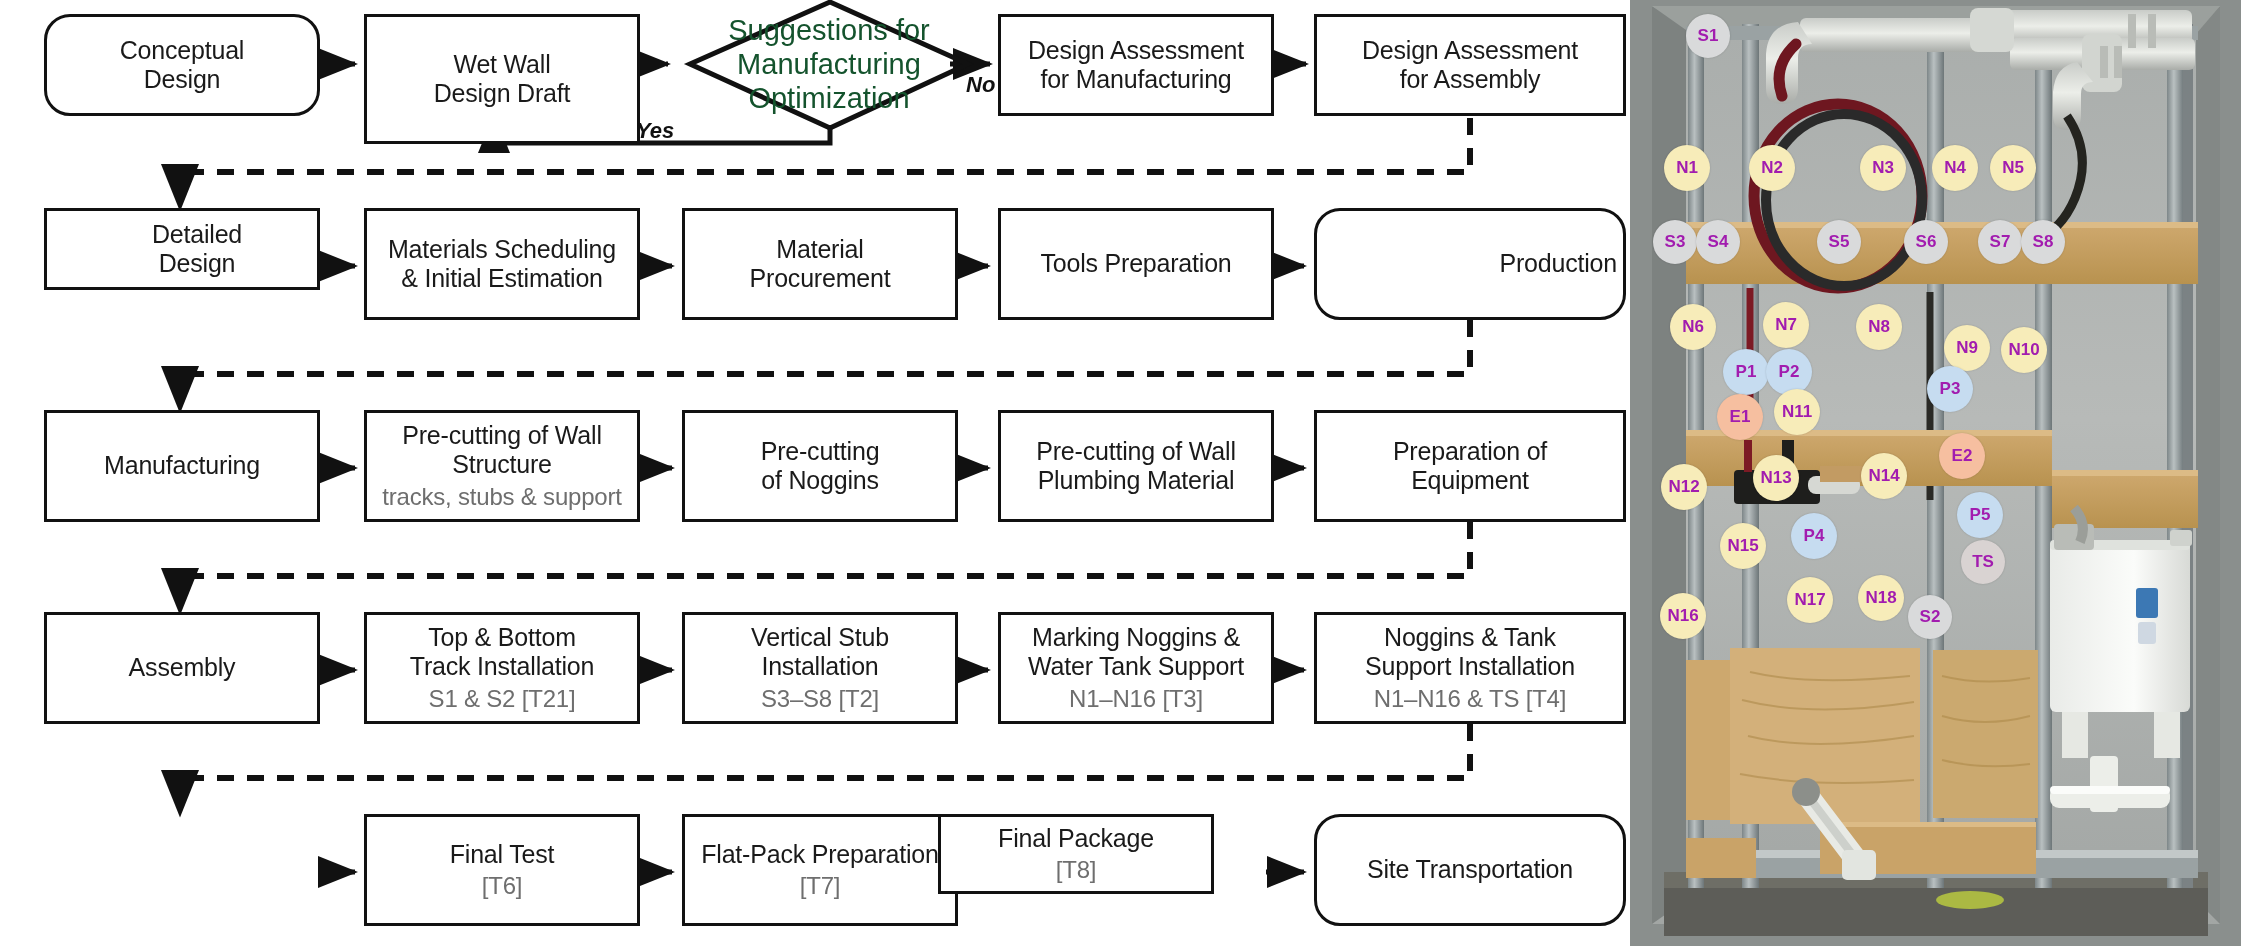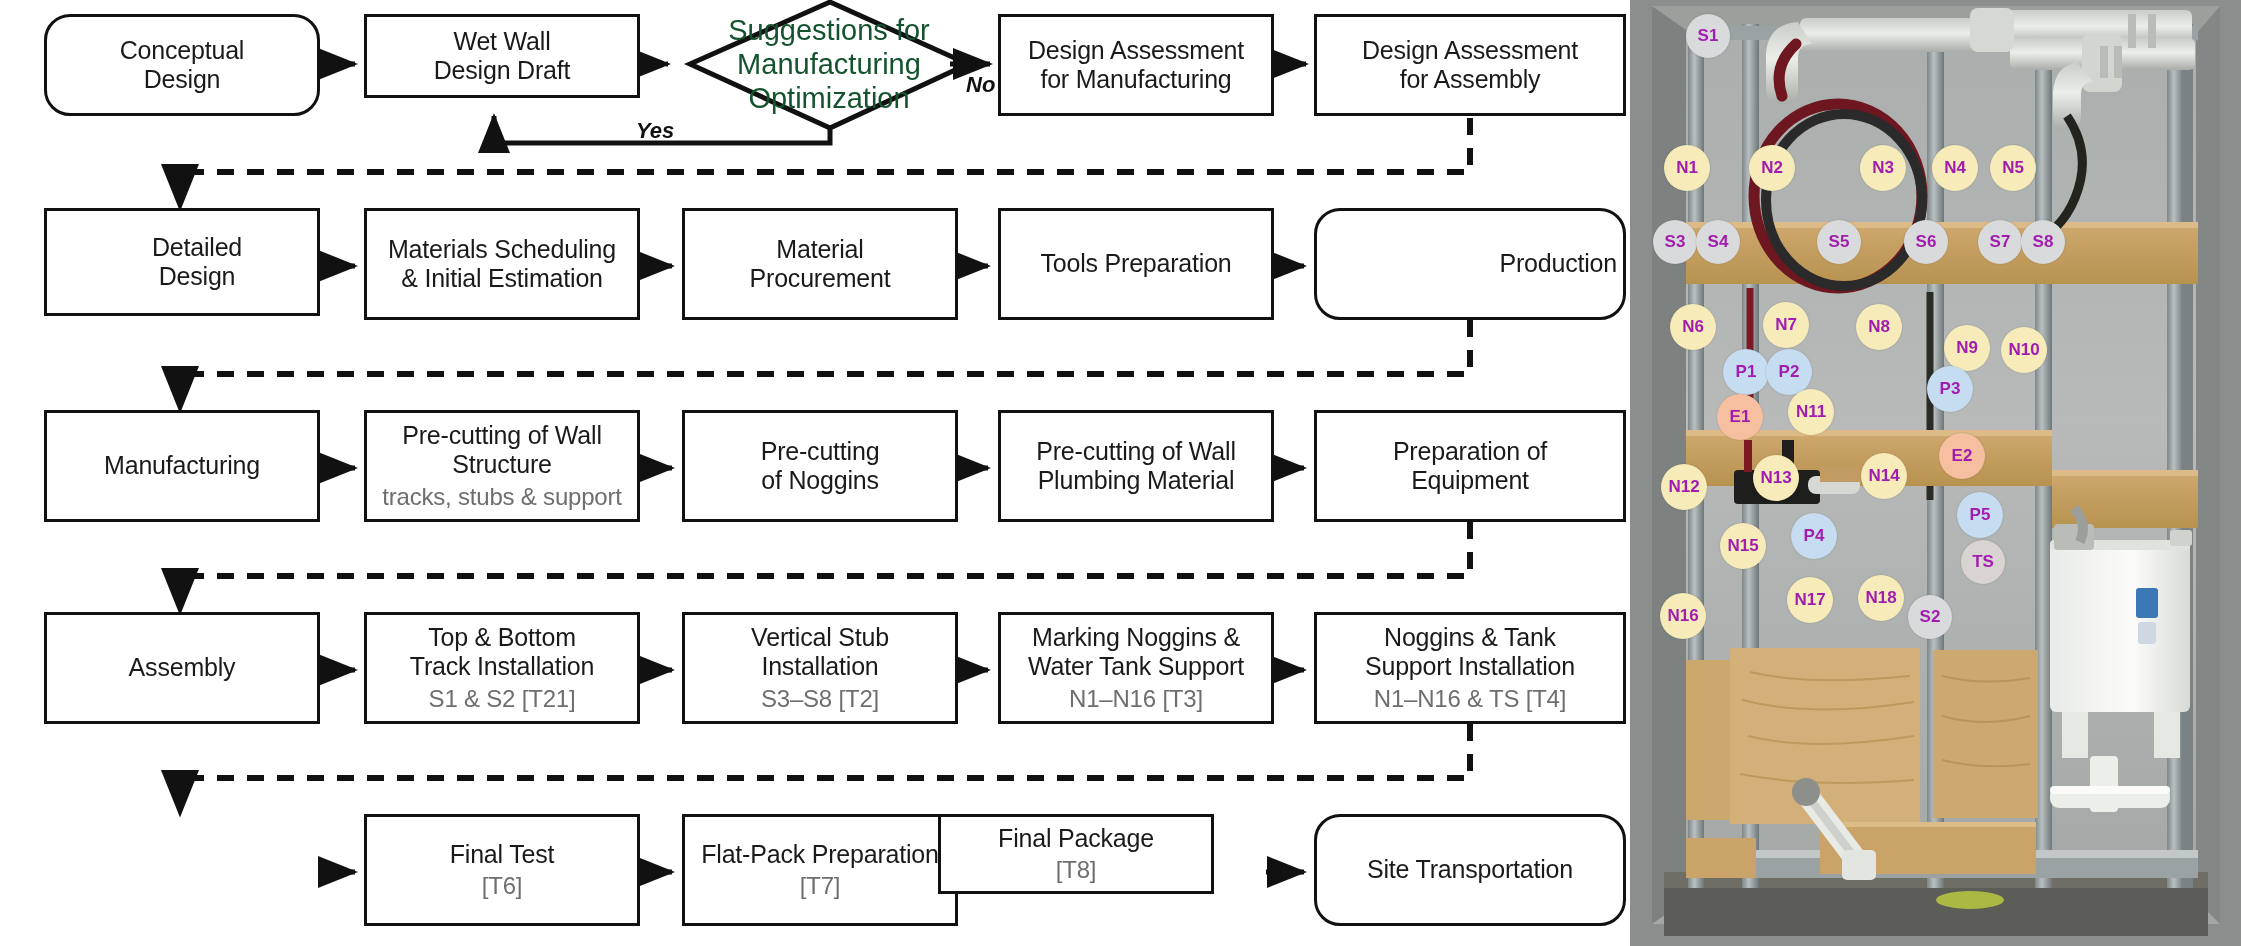--- a/index.html
+++ b/index.html
@@ -160,40 +160,40 @@
         <path d="M 1470 320 L 1470 374 L 180 374 L 180 410" marker-end="url(#ah)"></path>
         <path d="M 1470 522 L 1470 576 L 180 576 L 180 612" marker-end="url(#ah)"></path>
         <path d="M 1470 724 L 1470 778 L 180 778 L 180 814" marker-end="url(#ah)"></path>
       </g>
     </svg>
 
     <div class="node rounded" style="left:44px;  top:14px;  width:276px; height:102px;">
       <div class="t wrap">Conceptual<br>Design</div>
     </div>
 
-    <div class="node" style="left:364px; top:14px; width:276px; height:84px;">
+    <div class="node" style="left:364px; top:14px; width:276px; height:130px;">
       <div class="t wrap">Wet Wall<br>Design Draft</div>
     </div>
 
     <div class="decision" style="left:690px; top:2px; width:278px; height:126px;">
       <div class="t wrap">Suggestions for<br>Manufacturing<br>Optimization</div>
     </div>
 
     <div class="edge-lab" style="left:966px; top:72px;">No</div>
     <div class="edge-lab" style="left:636px; top:118px;">Yes</div>
 
     <div class="node" style="left:998px; top:14px; width:276px; height:102px;">
       <div class="t wrap">Design Assessment<br>for Manufacturing</div>
     </div>
 
     <div class="node" style="left:1314px; top:14px; width:312px; height:102px;">
       <div class="t wrap">Design Assessment<br>for Assembly</div>
     </div>
 
-    <div class="node" style="left:44px;  top:208px; width:276px; height:108px;padding-left:36px;">
+    <div class="node" style="left:44px;  top:208px; width:276px; height:82px;padding-left:36px;">
       <div class="t wrap">Detailed<br>Design</div>
     </div>
     <div class="node" style="left:364px; top:208px; width:276px; height:112px;">
       <div class="t wrap">Materials Scheduling<br>&amp; Initial Estimation</div>
     </div>
     <div class="node" style="left:682px; top:208px; width:276px; height:112px;">
       <div class="t wrap">Material<br>Procurement</div>
     </div>
     <div class="node" style="left:998px; top:208px; width:276px; height:112px;">
       <div class="t wrap">Tools Preparation</div>
@@ -417,21 +417,21 @@
         <div class="marker m-s" style="left: 413px; top: 242px;">S8</div>
         <div class="marker m-n" style="left: 63px; top: 327px;">N6</div>
         <div class="marker m-n" style="left: 156px; top: 325px;">N7</div>
         <div class="marker m-n" style="left: 249px; top: 327px;">N8</div>
         <div class="marker m-n" style="left: 337px; top: 348px;">N9</div>
         <div class="marker m-n" style="left: 394px; top: 350px;">N10</div>
         <div class="marker m-p" style="left: 116px; top: 372px;">P1</div>
         <div class="marker m-p" style="left: 159px; top: 372px;">P2</div>
         <div class="marker m-p" style="left: 320px; top: 389px;">P3</div>
         <div class="marker m-e" style="left: 110px; top: 417px;">E1</div>
-        <div class="marker m-n" style="left: 181px; top: 412px;">N11</div>
+        <div class="marker m-n" style="left: 167px; top: 412px;">N11</div>
         <div class="marker m-e" style="left: 332px; top: 456px;">E2</div>
         <div class="marker m-n" style="left: 54px; top: 487px;">N12</div>
         <div class="marker m-n" style="left: 146px; top: 478px;">N13</div>
         <div class="marker m-n" style="left: 254px; top: 476px;">N14</div>
         <div class="marker m-p" style="left: 350px; top: 515px;">P5</div>
         <div class="marker m-n" style="left: 113px; top: 546px;">N15</div>
         <div class="marker m-p" style="left: 184px; top: 536px;">P4</div>
         <div class="marker m-ts" style="left: 353px; top: 562px;">TS</div>
         <div class="marker m-n" style="left: 180px; top: 600px;">N17</div>
         <div class="marker m-n" style="left: 251px; top: 598px;">N18</div>

